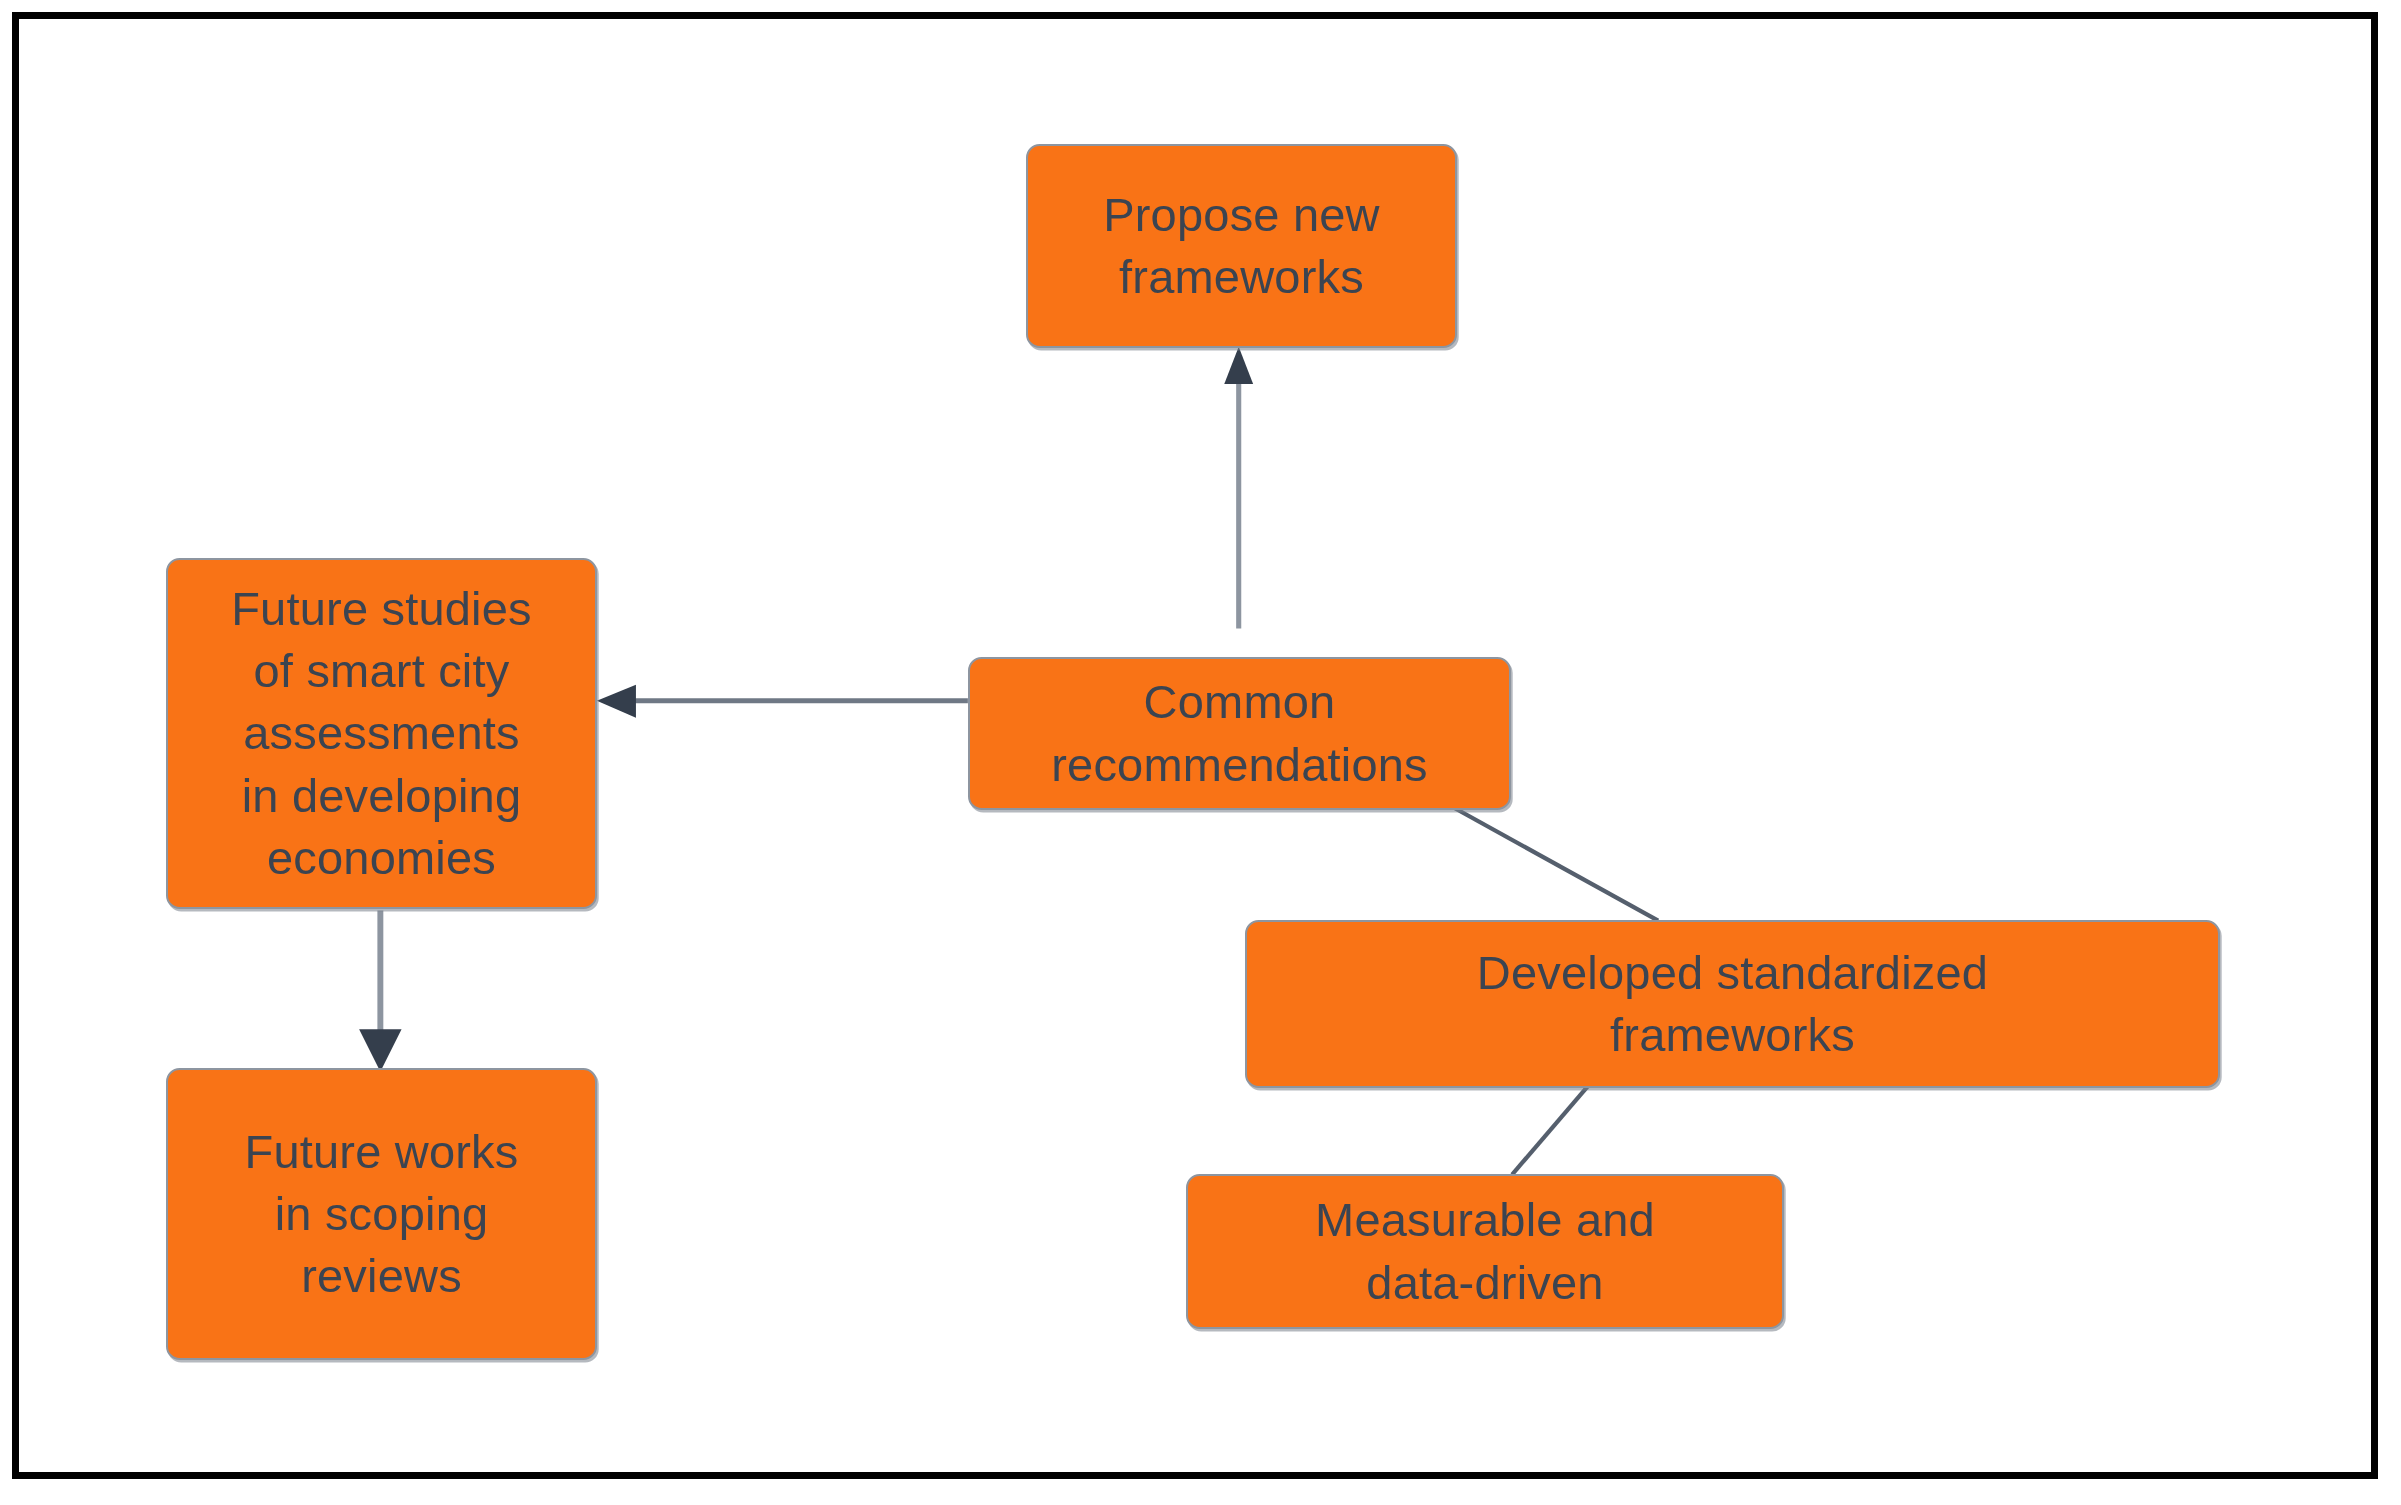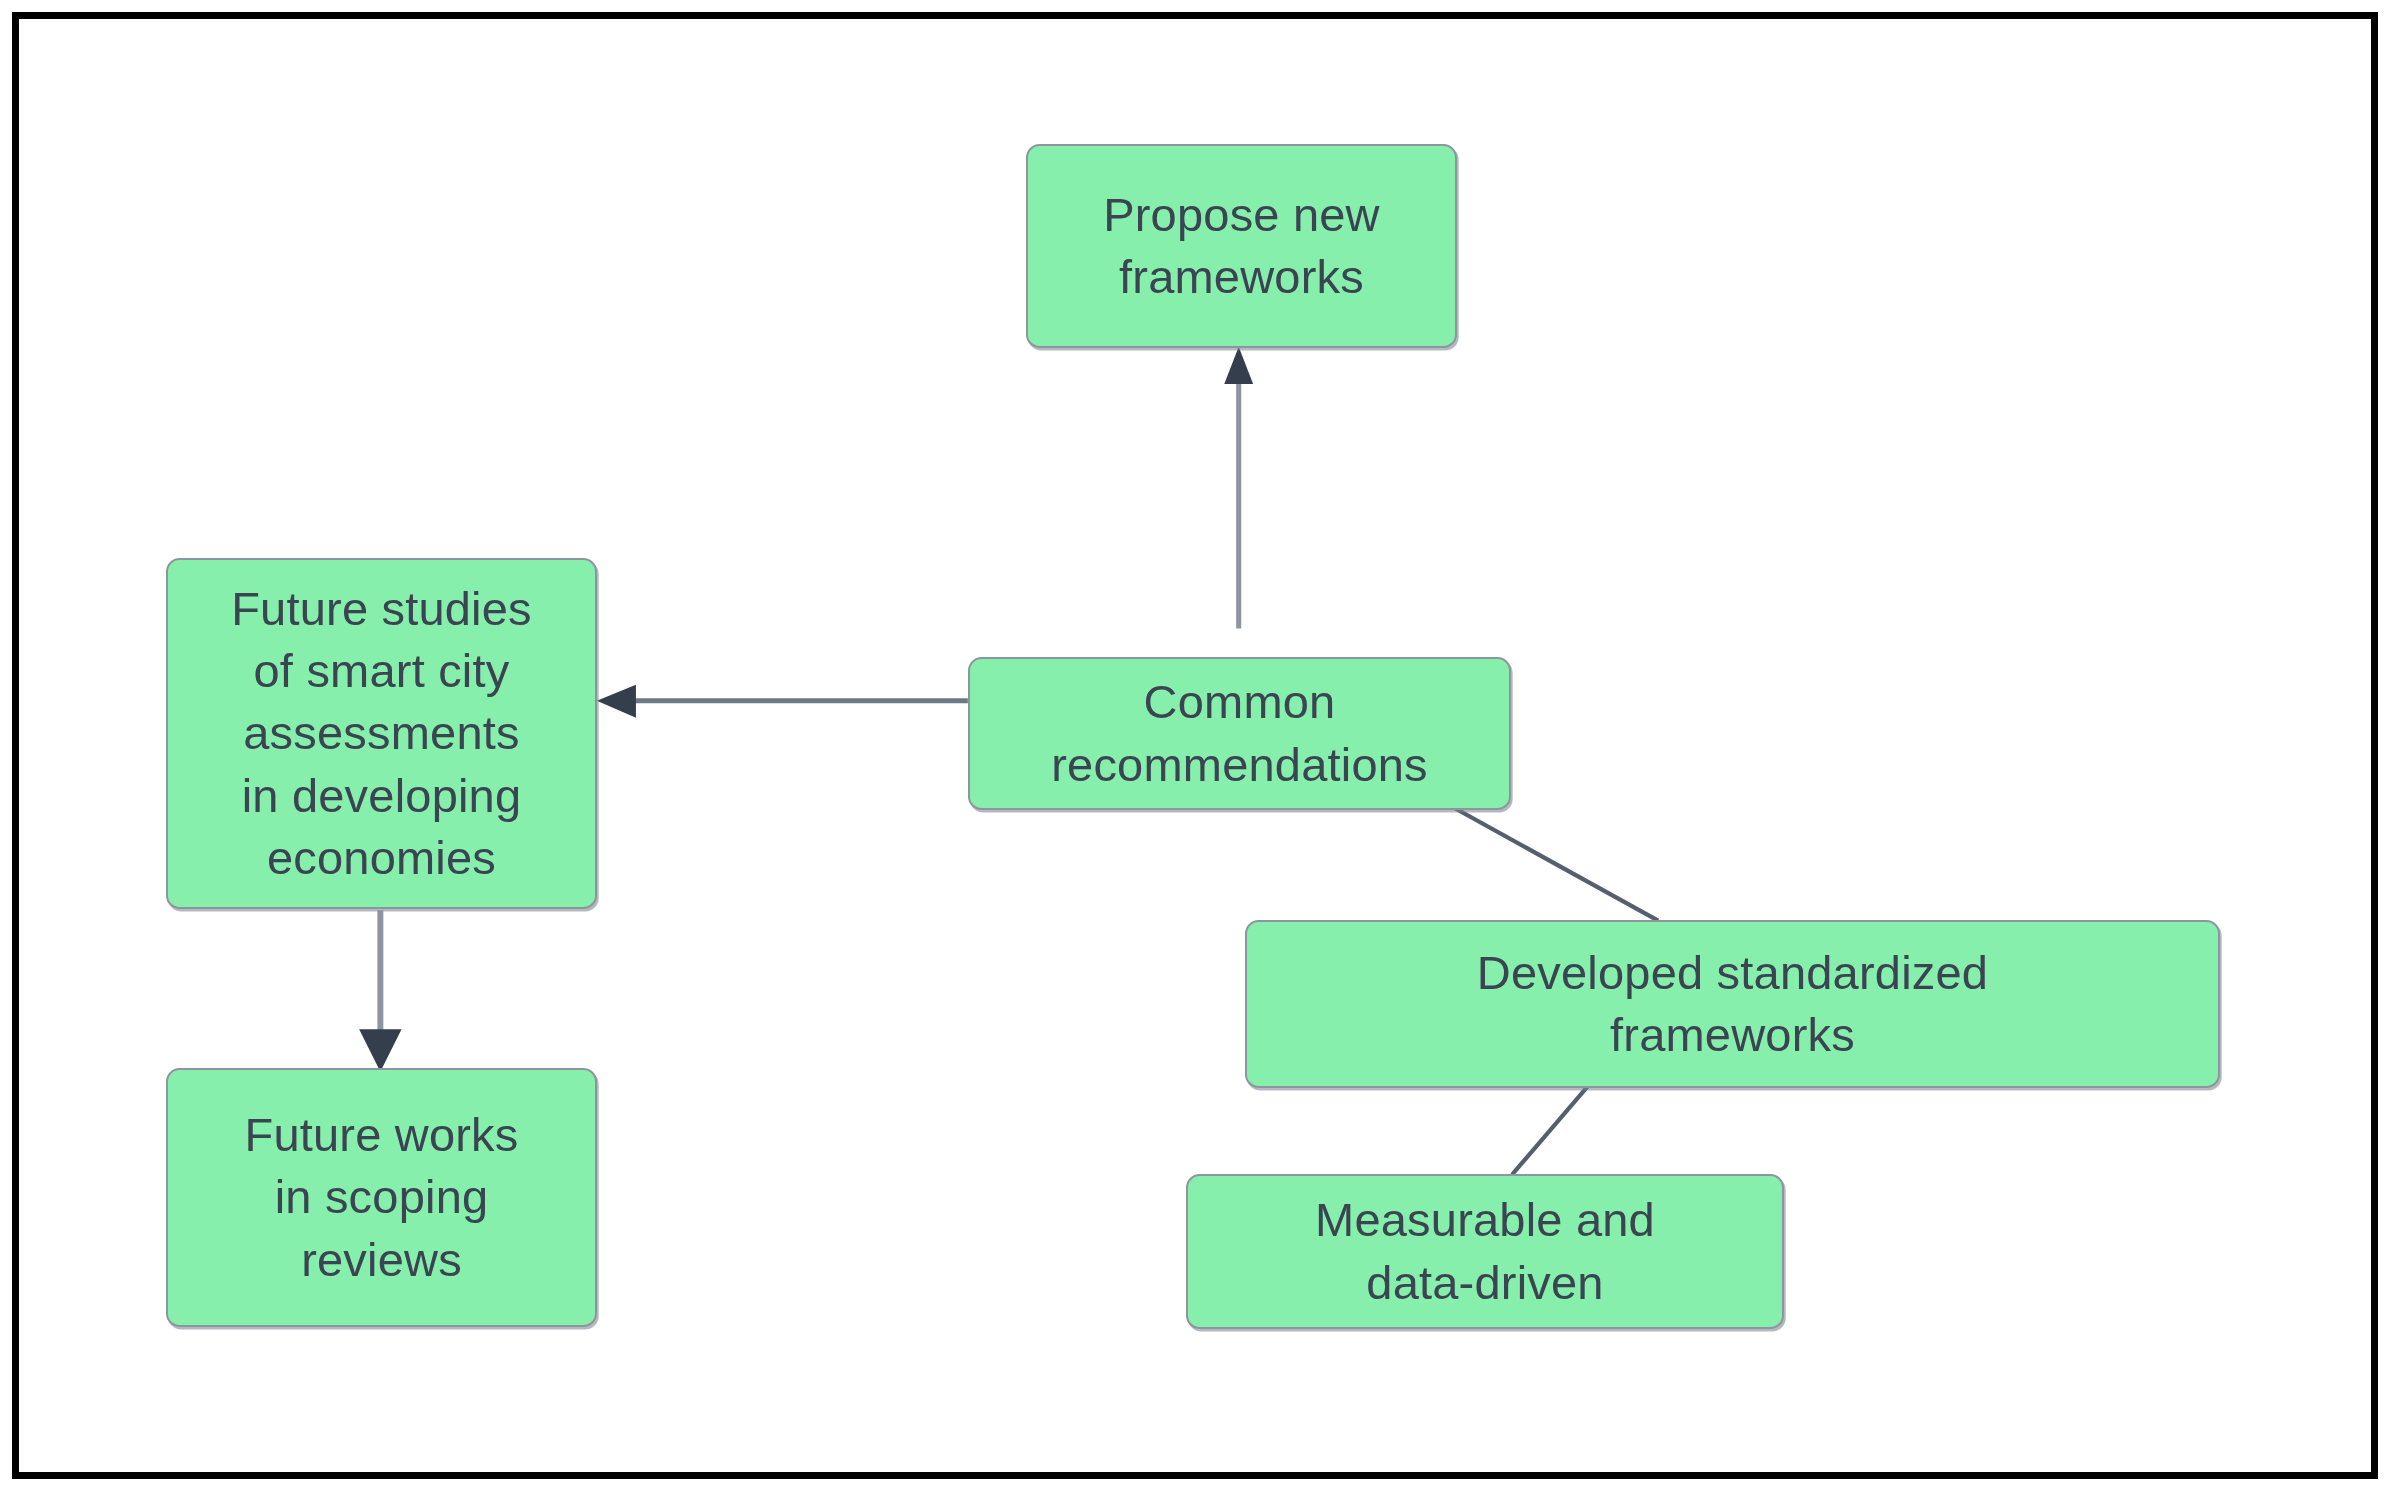--- a/index.html
+++ b/index.html
@@ -38,41 +38,41 @@
     left: 0;
     top: 0;
     width: 2401px;
     height: 1506px;
     pointer-events: none;
   }
 
   .node {
     position: absolute;
     box-sizing: border-box;
-    background: #86efac;
+    background: #f97316;
     border: 2.5px solid #8d95a0;
     border-radius: 13.6px;
     box-shadow: 1.7px 2.5px 0 0 rgba(120,128,138,0.55);
     display: flex;
     align-items: center;
     justify-content: center;
     text-align: center;
     color: #3b4451;
     font-size: 47px;
     line-height: 1.32;
     letter-spacing: 0.2px;
     white-space: pre-line;
     padding: 5.1px 12px;
   }
 
   #node-propose          { left: 1026px; top: 144px;  width: 431px; height: 204px; }
   #node-future-studies   { left: 166px;  top: 558px;  width: 431px; height: 351px; }
   #node-common           { left: 968px; top: 629px;  width: 543px; height: 153px; margin-top: 28px; }
   #node-developed        { left: 1245px; top: 920px; width: 975px; height: 168px; }
-  #node-future-works     { left: 166px;  top: 1068px; width: 431px; height: 259px; }
+  #node-future-works     { left: 166px;  top: 1068px; width: 431px; height: 292px; }
   #node-measurable       { left: 1186px; top: 1174px; width: 598px; height: 155px; }
 </style>
 </head>
 <body>
 
 <div id="canvas">
 
   <div id="frame"></div>
 
   <svg id="edges" viewBox="0 0 2828 1773" xmlns="http://www.w3.org/2000/svg">

